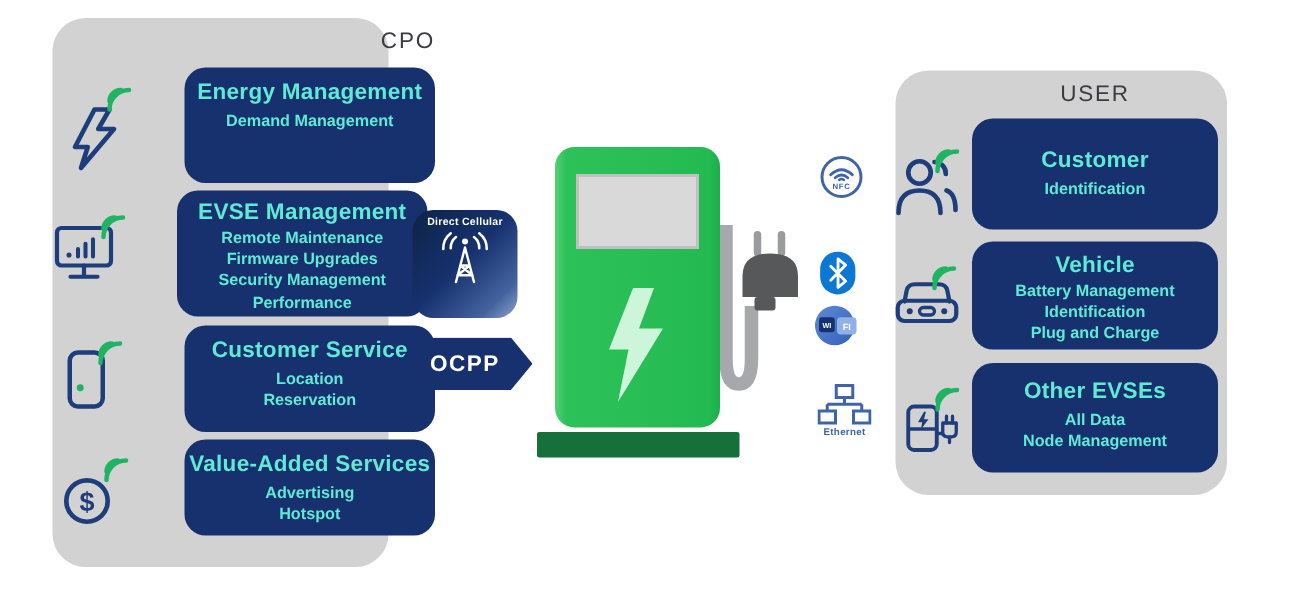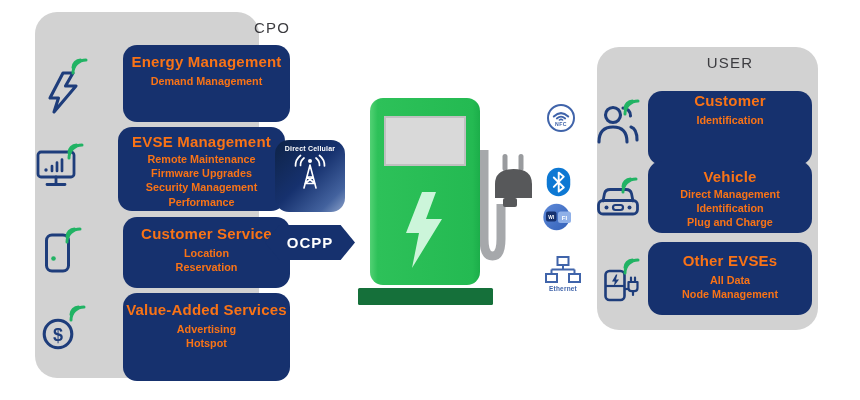--- a/index.html
+++ b/index.html
@@ -2,21 +2,21 @@
 <html><head>
 <meta charset="utf-8">
 <style>
   html,body{margin:0;padding:0;background:#fff;}
   #canvas{position:relative;width:860px;height:400px;background:#ffffff;overflow:hidden;
           font-family:"Liberation Sans",sans-serif;}
   .abs{position:absolute;}
   .panel{position:absolute;background:#d2d2d2;border-radius:22px;}
   .panel-title{position:absolute;text-align:center;color:#3c3c40;font-size:15px;
                letter-spacing:1.2px;font-weight:500;}
-  .navy-box{position:absolute;background:#16316e;border-radius:14px;color:#f97316;
+  .navy-box{position:absolute;background:#16316e;border-radius:14px;color:#5eead4;
             text-align:center;padding-top:7px;box-sizing:border-box;}
   .box-title{font-size:15px;line-height:19px;font-weight:600;margin-bottom:3px;letter-spacing:.2px;}
   .box-item{font-size:10.8px;line-height:14.2px;font-weight:600;}
   .dc-box{position:absolute;left:275px;top:140px;width:70px;height:72px;border-radius:14px;
           background:linear-gradient(135deg,#0e2347 0%,#16316e 48%,#43629e 82%,#9db1d4 104%);
           text-align:center;}
   .dc-label{color:#fff;font-size:7px;font-weight:700;letter-spacing:.2px;margin-top:5px;}
   .ocpp{position:absolute;left:265px;top:225px;width:90px;height:35px;background:#16316e;
         clip-path:polygon(0 50%,16% 0,84% 0,100% 50%,84% 100%,16% 100%);
         color:#fff;font-size:15px;font-weight:700;letter-spacing:1px;text-align:center;line-height:35px;}
@@ -49,21 +49,21 @@
     <div class="box-item">Remote Maintenance</div>
     <div class="box-item">Firmware Upgrades</div>
     <div class="box-item">Security Management</div>
     <div class="box-item">Performance</div>
   </div>
   <div class="navy-box" style="left:123px;top:217px;width:167px;height:71px;">
     <div class="box-title">Customer Service</div>
     <div class="box-item">Location</div>
     <div class="box-item">Reservation</div>
   </div>
-  <div class="navy-box" style="left:123px;top:293px;width:167px;height:88px;">
+  <div class="navy-box" style="left:123px;top:293px;width:167px;height:64px;">
     <div class="box-title">Value-Added Services</div>
     <div class="box-item">Advertising</div>
     <div class="box-item">Hotspot</div>
   </div>
 
   <svg class="abs" style="left:44px;top:56px;" width="46" height="58" viewBox="0 0 46 58">
     <path d="M19,17 L6,42 L14.5,42 L10,56 L32,30 L21.5,30 L29,17 Z" fill="none" stroke="#1e3d7b" stroke-width="3.1" stroke-linejoin="round"></path>
     <use href="#sym-waves" transform="translate(27,2)"></use>
   </svg>
   <svg class="abs" style="left:36px;top:142px;" width="50" height="58" viewBox="0 0 50 58">
@@ -151,27 +151,27 @@
       <rect x="1" y="18" width="11" height="8" fill="none" stroke="#4064aa" stroke-width="2"></rect>
       <rect x="24" y="18" width="11" height="8" fill="none" stroke="#4064aa" stroke-width="2"></rect>
       <path d="M18,9 V13.5 M6.5,18 V13.5 M29.5,18 V13.5 M6.5,13.5 H29.5" fill="none" stroke="#4064aa" stroke-width="2"></path>
     </svg>
     <div class="eth-label">Ethernet</div>
   </div>
 
   <div class="panel" style="left:597px;top:47px;width:221px;height:283px;"></div>
   <div class="panel-title" style="left:648px;top:54px;width:164px;">USER</div>
 
-  <div class="navy-box" style="left:648px;top:79px;width:164px;height:74px;padding-top:0;margin-top:12px;">
+  <div class="navy-box" style="left:648px;top:79px;width:164px;height:74px;padding-top:18px;">
     <div class="box-title">Customer</div>
     <div class="box-item">Identification</div>
   </div>
   <div class="navy-box" style="left:648px;top:161px;width:164px;height:72px;padding-top:6px;">
     <div class="box-title" style="margin-bottom:1px;">Vehicle</div>
-    <div class="box-item">Direct Management</div>
+    <div class="box-item">Battery Management</div>
     <div class="box-item">Identification</div>
     <div class="box-item">Plug and Charge</div>
   </div>
   <div class="navy-box" style="left:648px;top:242px;width:164px;height:73px;padding-top:9px;">
     <div class="box-title">Other EVSEs</div>
     <div class="box-item">All Data</div>
     <div class="box-item">Node Management</div>
   </div>
 
   <svg class="abs" style="left:596px;top:98px;" width="46" height="54" viewBox="0 0 46 54">

